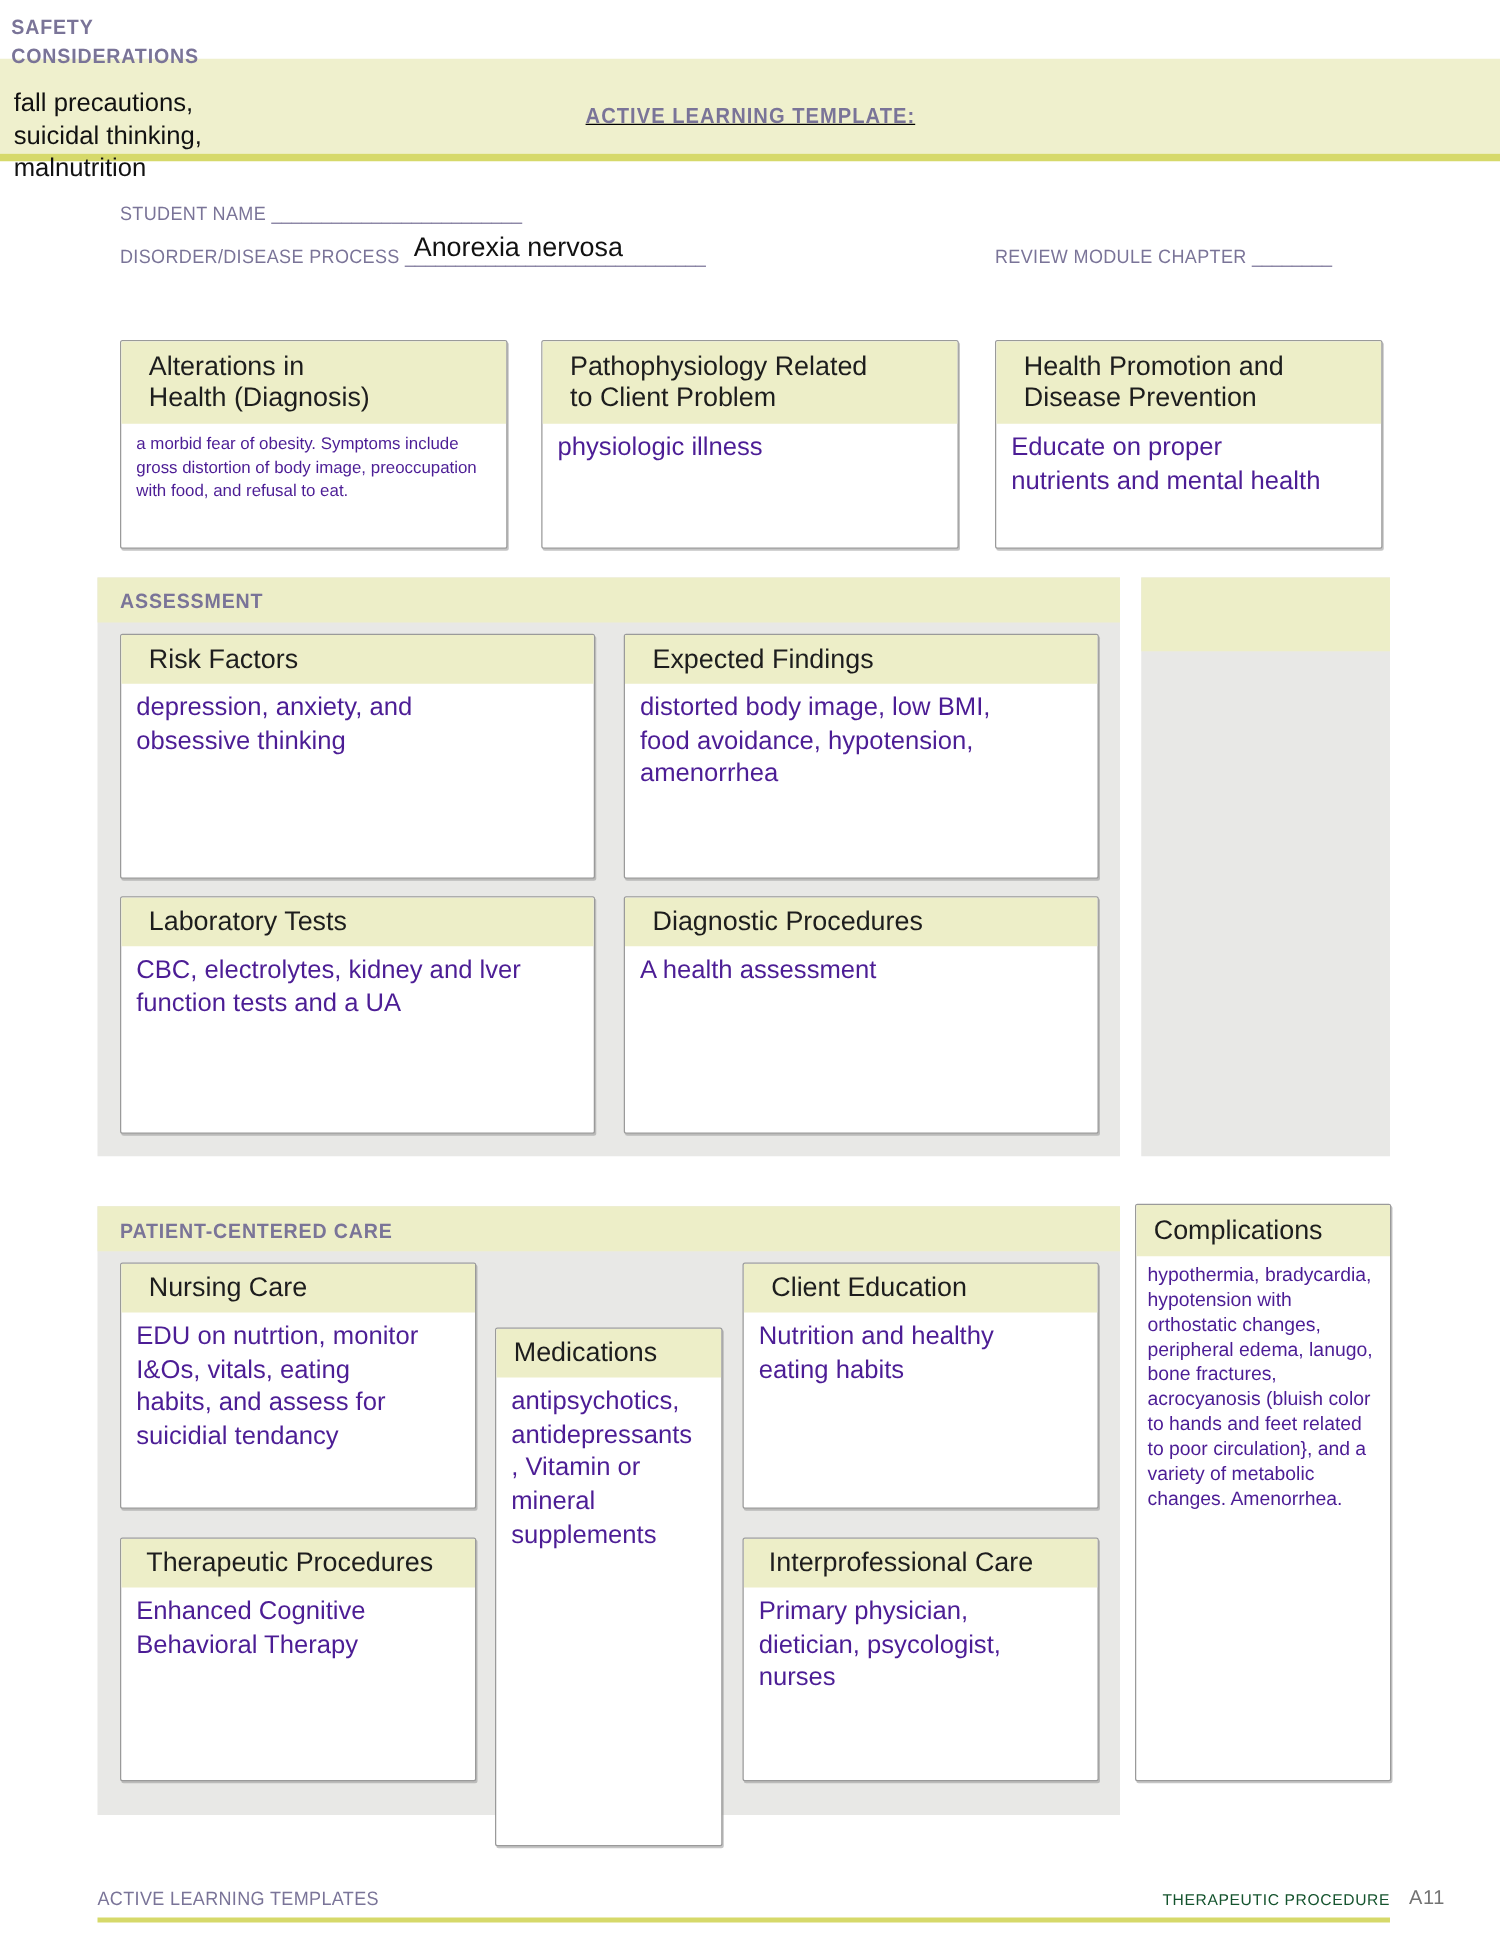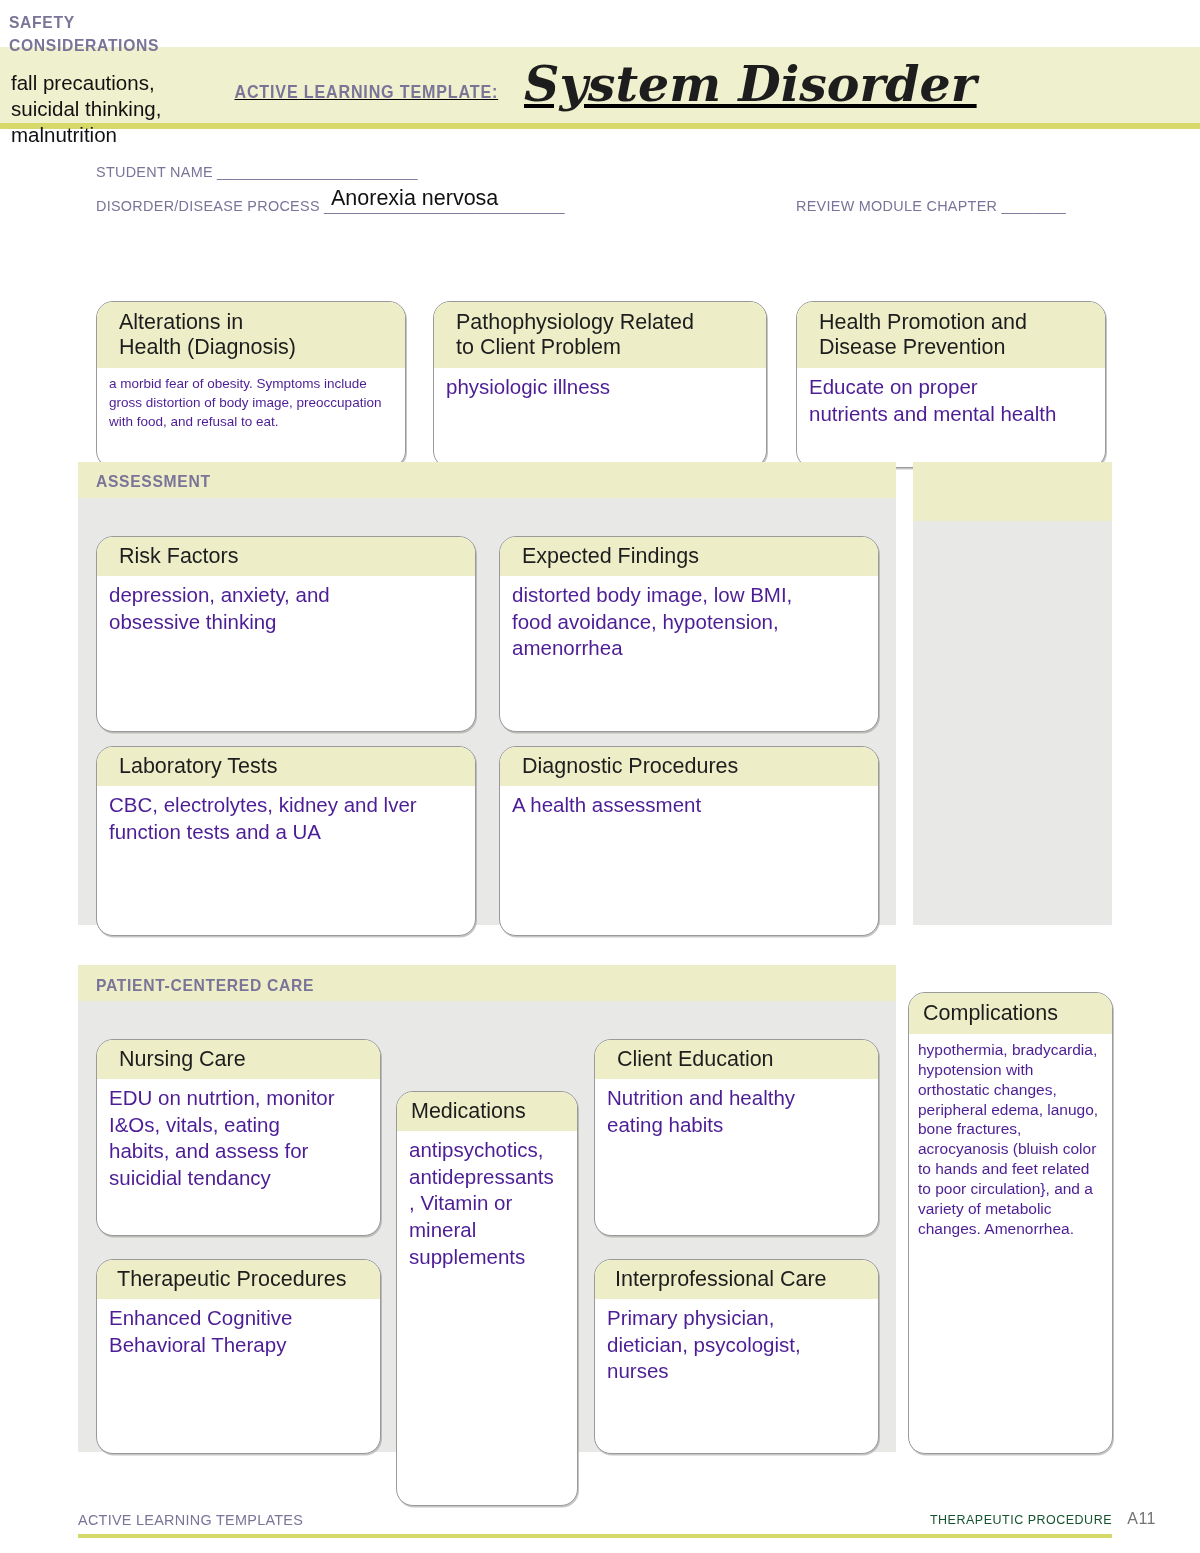--- a/index.html
+++ b/index.html
@@ -53,26 +53,25 @@
     font-family:"Liberation Sans","DejaVu Sans",sans-serif;
   }
   #row-review{position:absolute;left:796px;top:197px;color:#7a7498;
     font-size:15.5px;letter-spacing:.3px;white-space:nowrap;
     transform:scaleX(.93);transform-origin:left center;}
 
   
   .card{
     position:absolute;
     border:1.6px solid #9a9a9a;
-    border-radius:17px;
+    border-radius:2px;
     background:#ffffff;
     box-sizing:border-box;
     overflow:hidden;
     box-shadow:1px 1.5px 0 rgba(150,150,150,.55);
-    margin-top:29px;
   }
   .card-head{
     background:#edeec8;
     color:#1d1d1d;
     font-size:21.5px;
     line-height:1.17;
     padding:7px 0 7px 22px;
     box-sizing:border-box;
   }
   .card-head.two-line{padding-top:8px;padding-bottom:8px;}
@@ -194,21 +193,20 @@
     white-space:nowrap;
   }
 </style>
 </head>
 <body>
 
 <div id="header-band"></div>
 <div id="header-rule"></div>
 <div id="header-inner">
   <span id="alt-kicker">ACTIVE LEARNING TEMPLATE:</span>
-  <span id="doc-title">System Disorder</span>
 </div>
 
 <div class="field-row" id="row-student">
   <span class="fld-label">STUDENT NAME</span>
   <span class="dashline">_________________________</span>
 </div>
 
 <div class="field-row" id="row-disorder">
   <span class="fld-label">DISORDER/DISEASE PROCESS</span>
   <span class="dashline">______________________________</span>

